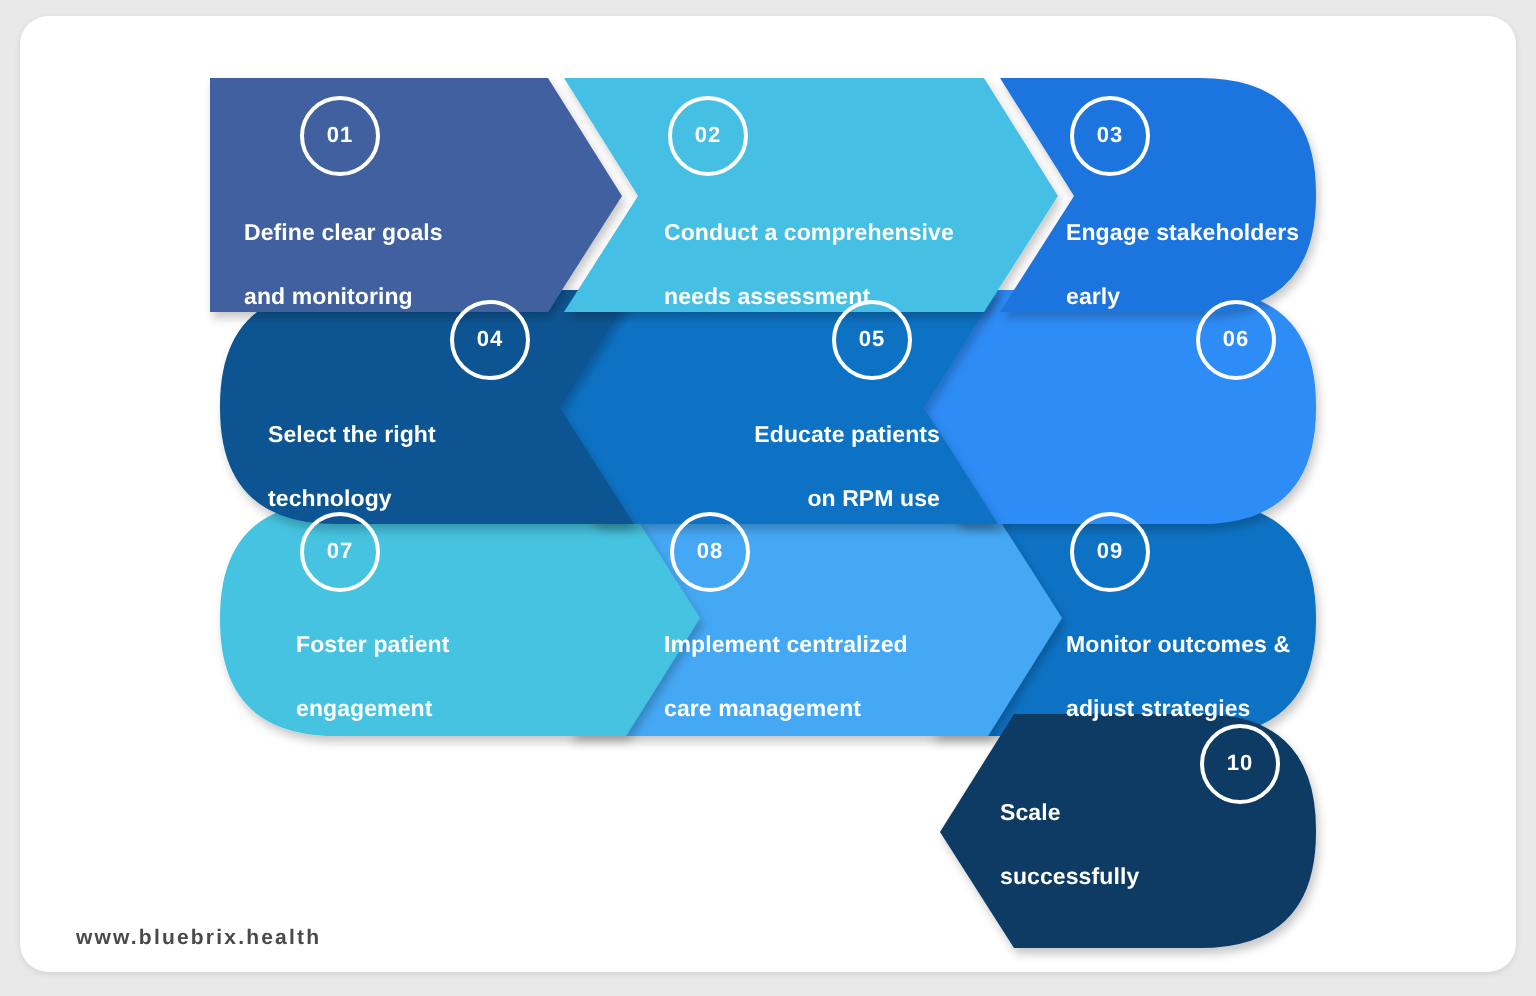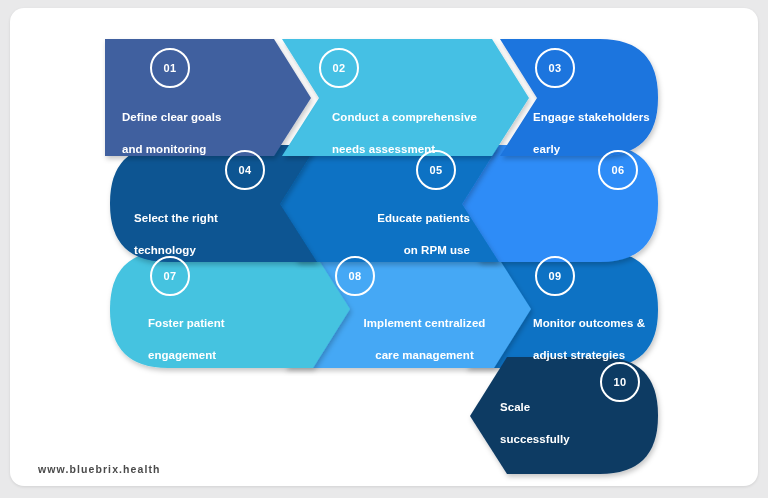--- a/index.html
+++ b/index.html
@@ -71,21 +71,21 @@
         <path filter="url(#sh)" d="M 490 31 L 590 31 Q 648 31 648 89 L 648 90 Q 648 148 590 148 L 490 148 L 527 90 Z" fill="#1f74de"></path>
 
         <path filter="url(#sh)" d="M 272 31 L 482 31 L 519 90 L 482 148 L 272 148 L 309 90 Z" fill="#45c0e4"></path>
 
         <path filter="url(#sh)" d="M 95 31 L 264 31 L 301 90 L 264 148 L 95 148 Z" fill="#41619f"></path>
 
         <path filter="url(#sh)" d="M 497 349 L 590 349 Q 648 349 648 407 L 648 408 Q 648 466 590 466 L 497 466 L 460 408 Z" fill="#0d3a63"></path>
       </svg>
 
       <div class="badge" style="left:140px;top:40px;">01</div>
-      <div class="badge" style="left:309px;top:40px;">02</div>
+      <div class="badge" style="left:324px;top:40px;">02</div>
       <div class="badge" style="left:525px;top:40px;">03</div>
 
       <div class="badge" style="left:215px;top:142px;">04</div>
       <div class="badge" style="left:406px;top:142px;">05</div>
       <div class="badge" style="left:588px;top:142px;">06</div>
 
       <div class="badge" style="left:140px;top:248px;">07</div>
       <div class="badge" style="left:325px;top:248px;">08</div>
       <div class="badge" style="left:525px;top:248px;text-align:center;">09</div>
 
@@ -115,21 +115,21 @@
         <span>Educate patients</span><br>
         <span>on RPM use</span>
       </div>
 
 
       <div class="label" style="left:138px;top:291px;width:175px;">
         <span>Foster patient</span><br>
         <span>engagement</span>
       </div>
 
-      <div class="label" style="left:322px;top:291px;width:185px;text-align:center;">
+      <div class="label" style="left:322px;top:291px;width:185px;">
         <span>Implement centralized</span><br>
         <span>care management</span>
       </div>
 
       <div class="label" style="left:523px;top:291px;width:185px;">
         <span>Monitor outcomes &amp;</span><br>
         <span>adjust strategies</span>
       </div>
 
       <div class="label" style="left:490px;top:375px;width:160px;">

